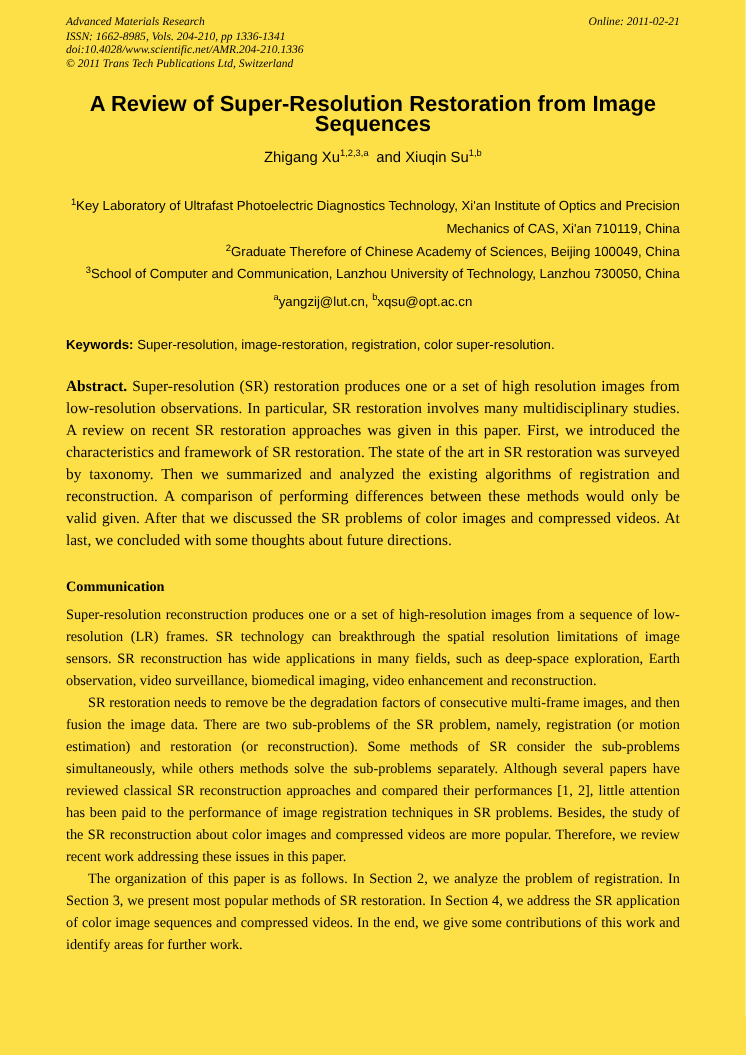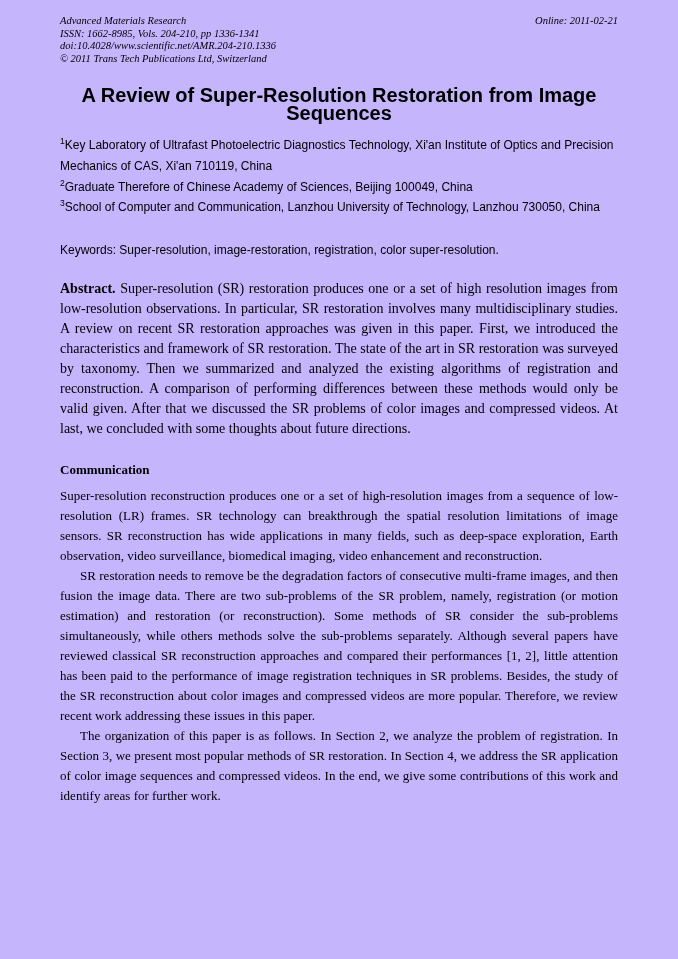--- a/index.html
+++ b/index.html
@@ -1,21 +1,21 @@
 <!DOCTYPE html>
 <html><head>
 <meta charset="utf-8">
 <style>
   html, body { margin: 0; padding: 0; background: #ffffff; }
   .page {
     position: relative;
     width: 678px;
     height: 959px;
     margin: 0 auto;
-    background: #c4b5fd;
+    background: #fde047;
     color: #000000;
     box-sizing: border-box;
     padding: 15px 60px 0 60px;
     font-family: "Liberation Serif", serif;
     overflow: hidden;
   }
   
   .header-row {
     display: flex;
     justify-content: space-between;
@@ -43,40 +43,40 @@
     font-size: 13.5px;
   }
   .author-line .joiner { margin-left: 7px; }
   .sup {
     vertical-align: super;
     font-size: 8.5px;
     line-height: 0;
   }
   
   .affiliations {
-    margin-top: 3px;
-    text-align: left;
+    margin-top: 27px;
+    text-align: right;
     font-family: "Liberation Sans", sans-serif;
     font-size: 12px;
     line-height: 1.72;
   }
   .emails {
     margin-top: 7px;
     text-align: center;
     font-family: "Liberation Sans", sans-serif;
     font-size: 12px;
   }
   
   .keywords {
     margin-top: 25px;
     font-family: "Liberation Sans", sans-serif;
     font-size: 12px;
     line-height: 15px;
   }
-  .keywords .label { font-weight: normal; }
+  .keywords .label { font-weight: bold; }
   
   .abstract {
     margin-top: 21px;
     font-size: 14px;
     line-height: 20px;
     text-align: justify;
   }
   .abstract .label { font-weight: bold; }
   .section-heading {
     margin-top: 21px;
@@ -103,27 +103,29 @@
       <div>Advanced Materials Research</div>
       <div>ISSN: 1662-8985, Vols. 204-210, pp 1336-1341</div>
       <div>doi:10.4028/www.scientific.net/AMR.204-210.1336</div>
       <div>© 2011 Trans Tech Publications Ltd, Switzerland</div>
     </div>
     <div class="header-right">Online: 2011-02-21</div>
   </div>
 
   <h1 class="paper-title">A Review of Super-Resolution Restoration from Image Sequences</h1>
 
+  <div class="author-line"><span>Zhigang Xu</span><span class="sup">1,2,3,a</span><span class="joiner">and Xiuqin Su</span><span class="sup">1,b</span></div>
 
   <div class="affiliations">
     <div class="affiliation"><span class="sup">1</span><span>Key Laboratory of Ultrafast Photoelectric Diagnostics Technology, Xi'an Institute of Optics and Precision Mechanics of CAS, Xi'an 710119, China</span></div>
     <div class="affiliation"><span class="sup">2</span><span>Graduate Therefore of Chinese Academy of Sciences, Beijing 100049, China</span></div>
     <div class="affiliation"><span class="sup">3</span><span>School of Computer and Communication, Lanzhou University of Technology, Lanzhou 730050, China</span></div>
   </div>
 
+  <div class="emails"><span class="sup">a</span><span>yangzij@lut.cn,</span> <span class="sup">b</span><span>xqsu@opt.ac.cn</span></div>
 
   <div class="keywords"><span class="label">Keywords:</span><span> Super-resolution, image-restoration, registration, color super-resolution.</span></div>
 
   <div class="abstract"><span class="label">Abstract.</span><span> Super-resolution (SR) restoration produces one or a set of high resolution images from low-resolution observations. In particular, SR restoration involves many multidisciplinary studies. A review on recent SR restoration approaches was given in this paper. First, we introduced the characteristics and framework of SR restoration. The state of the art in SR restoration was surveyed by taxonomy. Then we summarized and analyzed the existing algorithms of registration and reconstruction. A comparison of performing differences between these methods would only be valid given. After that we discussed the SR problems of color images and compressed videos. At last, we concluded with some thoughts about future directions.</span></div>
 
   <div class="section-heading">Communication</div>
   <p class="body-paragraph">Super-resolution reconstruction produces one or a set of high-resolution images from a sequence of low-resolution (LR) frames. SR technology can breakthrough the spatial resolution limitations of image sensors. SR reconstruction has wide applications in many fields, such as deep-space exploration, Earth observation, video surveillance, biomedical imaging, video enhancement and reconstruction.</p>
   <p class="body-paragraph indent">SR restoration needs to remove be the degradation factors of consecutive multi-frame images, and then fusion the image data. There are two sub-problems of the SR problem, namely, registration (or motion estimation) and restoration (or reconstruction). Some methods of SR consider the sub-problems simultaneously, while others methods solve the sub-problems separately. Although several papers have reviewed classical SR reconstruction approaches and compared their performances [1, 2], little attention has been paid to the performance of image registration techniques in SR problems. Besides, the study of the SR reconstruction about color images and compressed videos are more popular. Therefore, we review recent work addressing these issues in this paper.</p>
   <p class="body-paragraph indent">The organization of this paper is as follows. In Section 2, we analyze the problem of registration. In Section 3, we present most popular methods of SR restoration. In Section 4, we address the SR application of color image sequences and compressed videos. In the end, we give some contributions of this work and identify areas for further work.</p>
 

